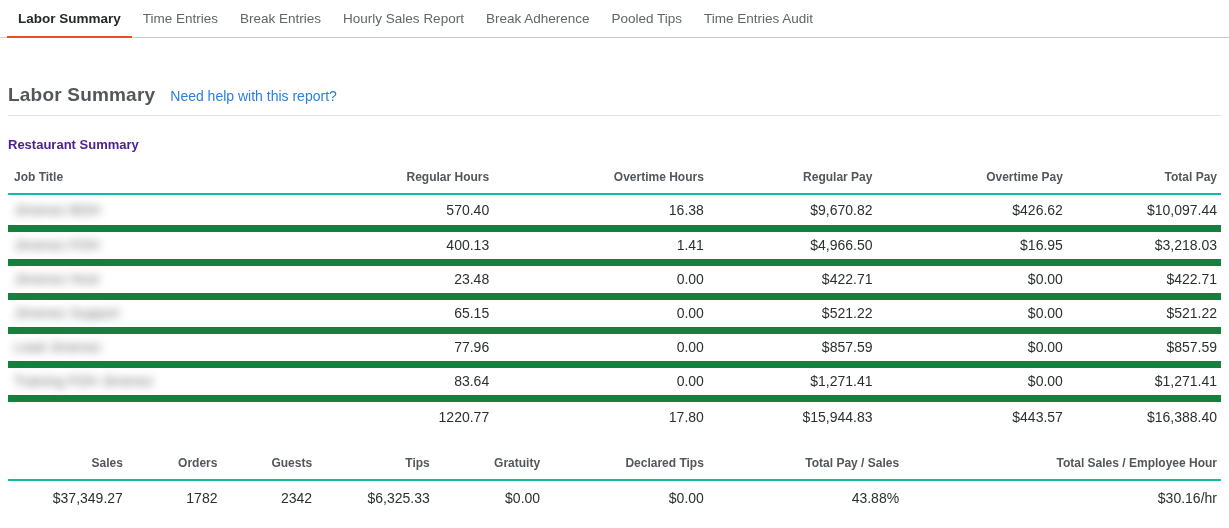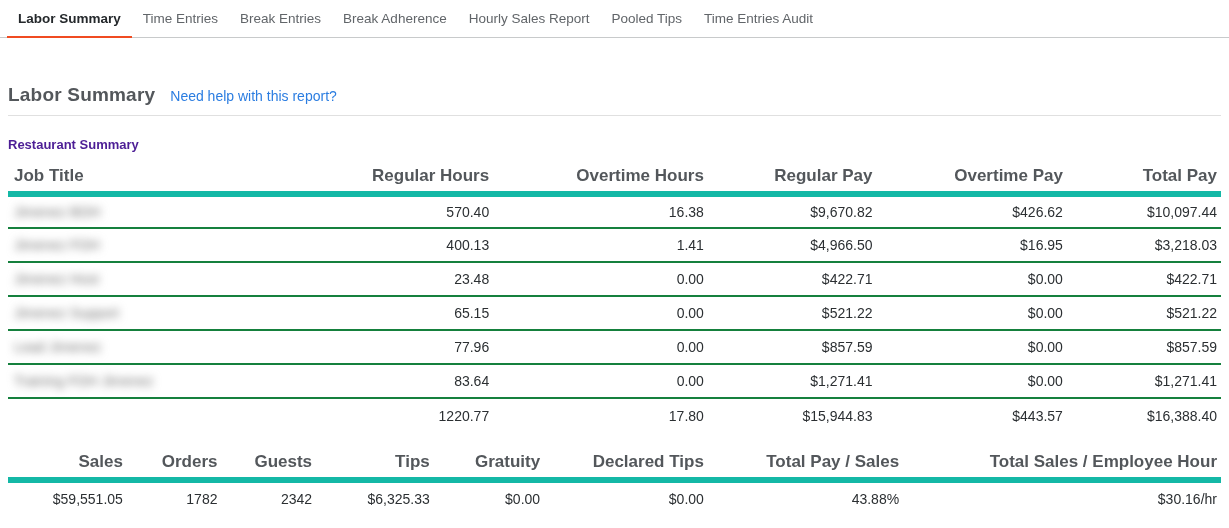--- a/index.html
+++ b/index.html
@@ -60,31 +60,31 @@
     margin-top: 21px;
     font-size: 13px;
     font-weight: 700;
     color: #4c1d95;
   }
 
   
   table { width: 100%; border-collapse: collapse; table-layout: fixed; }
   th, td { font-size: 14px; height: 34px; padding: 0 4px 0 0; vertical-align: middle; }
   th {
-    font-size: 17px;
+    font-size: 12px;
     font-weight: 700;
     color: #53575b;
     text-align: right;
-    border-bottom: 6px solid #14b8a6;
+    border-bottom: 2px solid #14b8a6;
   }
   td { text-align: right; color: #2b2f32; }
   th.left, td.left { text-align: left; padding-left: 6px; }
 
   .labor-table { margin-top: 8px; }
-  .labor-table tbody tr { border-bottom: 2px solid #15803d; }
+  .labor-table tbody tr { border-bottom: 7px solid #15803d; }
   .labor-table tbody tr.total-row { border-bottom: none; }
 
   .labor-table .col-job { width: 24%; }
   .labor-table .col-rh  { width: 16%; }
   .labor-table .col-oh  { width: 17.7%; }
   .labor-table .col-rp  { width: 13.9%; }
   .labor-table .col-op  { width: 15.7%; }
   .labor-table .col-tp  { width: 12.7%; }
 
   .redacted {
@@ -103,22 +103,22 @@
   .stats-table .col-tps     { width: 16.1%; }
   .stats-table .col-tseh    { width: 26.2%; }
 </style>
 </head>
 <body>
 
 <nav class="tabbar">
   <div class="tab active">Labor Summary</div>
   <div class="tab">Time Entries</div>
   <div class="tab">Break Entries</div>
+  <div class="tab">Hourly Sales Report</div>
   <div class="tab">Break Adherence</div>
-  <div class="tab">Hourly Sales Report</div>
   <div class="tab">Pooled Tips</div>
   <div class="tab">Time Entries Audit</div>
 </nav>
 
 <main class="content">
 
   <header class="page-head">
     <h1 class="page-title">Labor Summary</h1>
     <a class="help-link">Need help with this report?</a>
   </header>
@@ -204,21 +204,21 @@
         <th class="col-guests">Guests</th>
         <th class="col-tips">Tips</th>
         <th class="col-grat">Gratuity</th>
         <th class="col-decl">Declared Tips</th>
         <th class="col-tps">Total Pay / Sales</th>
         <th class="col-tseh">Total Sales / Employee Hour</th>
       </tr>
     </thead>
     <tbody>
       <tr>
-        <td>$59,551.05</td>
+        <td>$37,349.27</td>
         <td>1782</td>
         <td>2342</td>
         <td>$6,325.33</td>
         <td>$0.00</td>
         <td>$0.00</td>
         <td>43.88%</td>
         <td>$30.16/hr</td>
       </tr>
     </tbody>
   </table>

